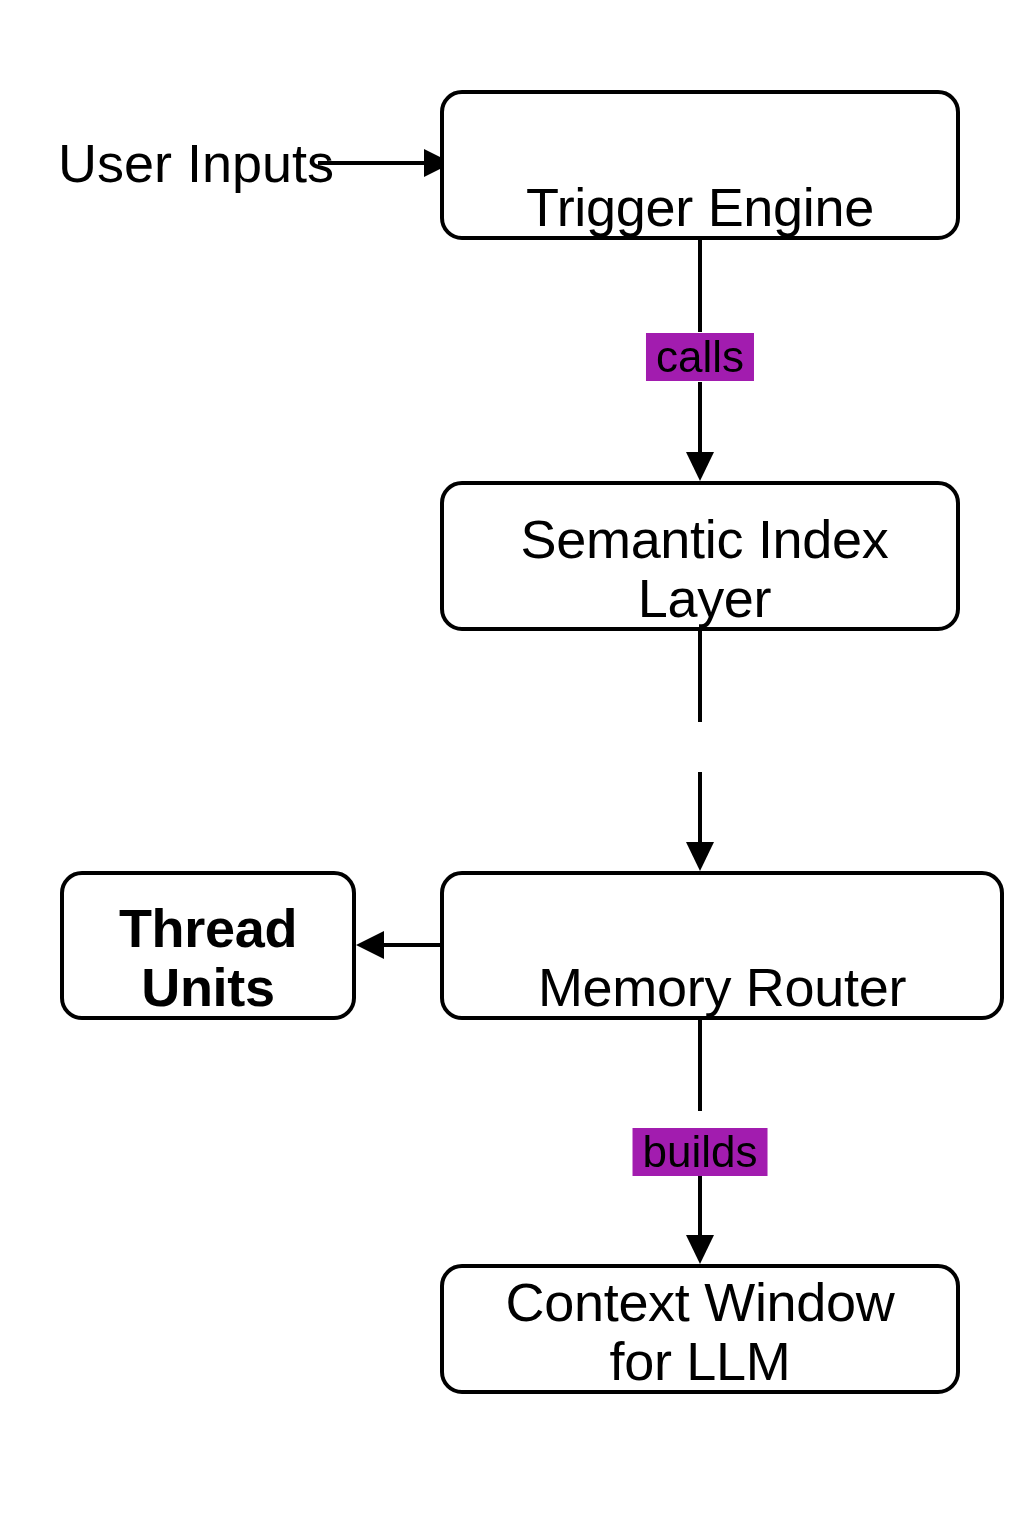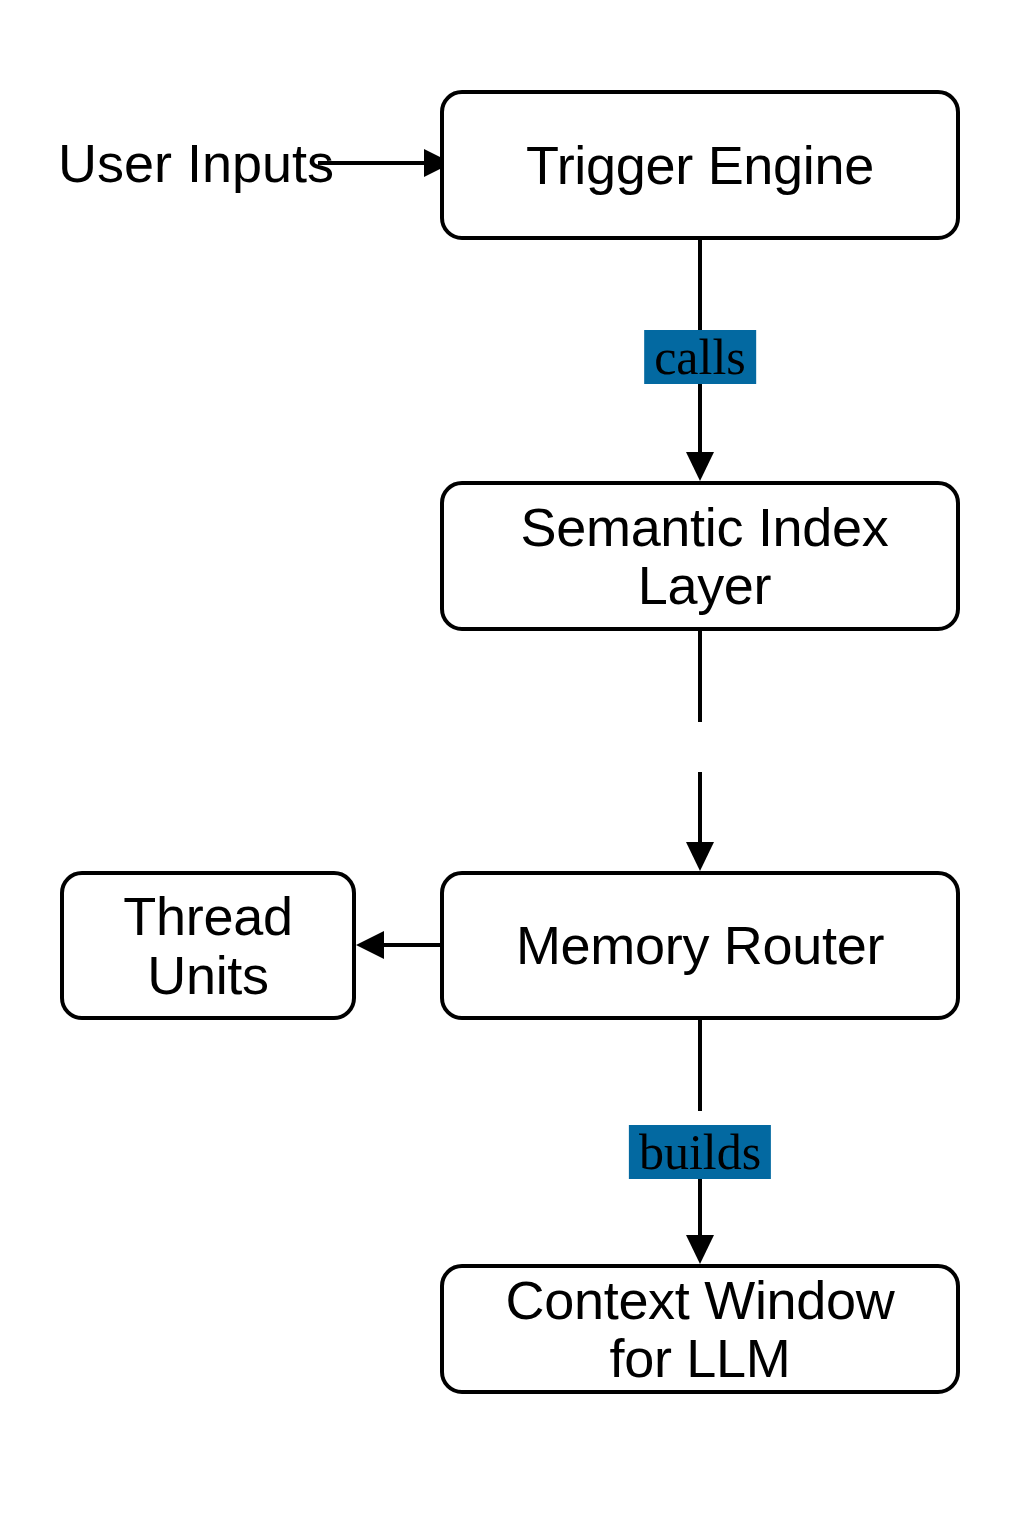--- a/index.html
+++ b/index.html
@@ -27,56 +27,56 @@
     width: 1024px;
     height: 1536px;
   }
   .node-box {
     position: absolute;
     box-sizing: border-box;
     border: 4px solid #000000;
     border-radius: 22px;
     background: #ffffff;
     display: flex;
-    align-items: center;
+    align-items: flex-end;
     justify-content: center;
     text-align: center;
   }
   .node-label {
     font-family: "Liberation Sans", sans-serif;
     font-size: 54px;
     line-height: 1.08;
     color: #000000;
     white-space: pre-line;
     letter-spacing: -0.3px;
   }
   .edge-label {
     position: absolute;
-    font-family: Liberation Serif, serif;
-    font-size: 50px;
+    font-family: Liberation Sans, sans-serif;
+    font-size: 44px;
     line-height: 1;
     color: #000000;
-    background: #0369a1;
+    background: #a21caf;
     padding: 2px 10px;
     white-space: nowrap;
     transform: translate(-50%, -50%);
   }
   .free-label {
     position: absolute;
     font-family: "Liberation Sans", sans-serif;
     font-size: 54px;
     line-height: 1;
     color: #000000;
     white-space: nowrap;
   }
   
   #node-trigger-engine   { left: 440px; top:  90px; width: 520px; height: 150px; }
   #node-semantic-index   { left: 440px; top: 481px; width: 520px; height: 150px; padding-left: 9px; }
-  #node-memory-router    { left: 440px; top: 871px; width: 520px; height: 149px; }
-  #node-thread-units     { left:  60px; top: 871px; width: 296px; height: 149px; }
+  #node-memory-router    { left: 440px; top: 871px; width: 564px; height: 149px; }
+  #node-thread-units     { left:  60px; top: 871px; width: 296px; height: 149px; font-weight: bold; }
   #node-context-window   { left: 440px; top: 1264px; width: 520px; height: 130px; }
 </style>
 </head>
 <body>
 
 <div id="diagram-root">
 
   <svg id="diagram-svg" viewBox="0 0 1024 1536">
     <defs>
       <marker id="arrow-down" viewBox="0 0 14 14" refX="7" refY="12" markerWidth="14" markerHeight="14" orient="auto-start-reverse">

